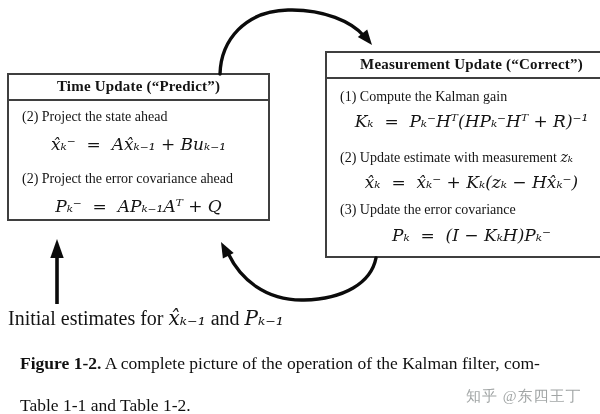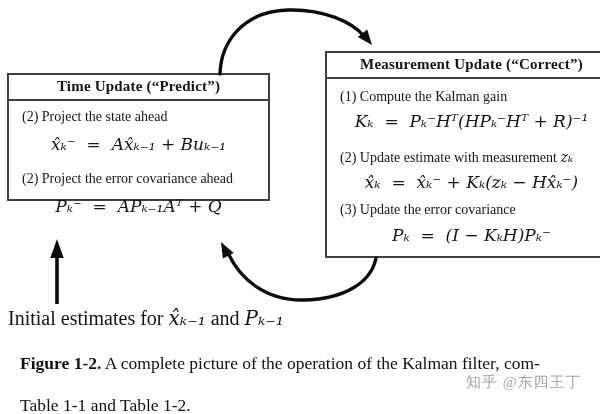--- a/index.html
+++ b/index.html
@@ -11,21 +11,21 @@
     background: #ffffff;
     font-family: "Liberation Serif", "DejaVu Serif", serif;
     color: #141414;
     overflow: hidden;
   }
   .kbox {
     position: absolute;
     background: #ffffff;
     border: 2px solid #3f3f3f;
   }
-  .kbox-left  { left: 7px;   top: 73px; width: 263px; height: 128px; }
+  .kbox-left  { left: 7px;   top: 73px; width: 263px; height: 148px; }
   .kbox-right { left: 325px; top: 51px; width: 293px; height: 207px; }
   .kbox-header {
     width: 100%;
     text-align: center;
     font-weight: bold;
     font-size: 15px;
     border-bottom: 2px solid #3f3f3f;
     padding: 3px 0 4px 0;
     letter-spacing: 0.2px;
   }
@@ -59,21 +59,21 @@
     top: 353px;
     width: 566px;
     font-size: 17.5px;
     line-height: 21px;
     color: #101010;
   }
   .caption .fig-label { font-weight: bold; margin-top: 26px; }
   .watermark {
     position: absolute;
     left: 466px;
-    top: 373px;
+    top: 387px;
     font-size: 15px;
     color: rgba(135, 140, 140, 0.78);
     white-space: nowrap;
     letter-spacing: 1px;
     z-index: 9;
   }
   svg.arrows {
     position: absolute;
     left: 0; top: 0;
     width: 600px; height: 414px;

